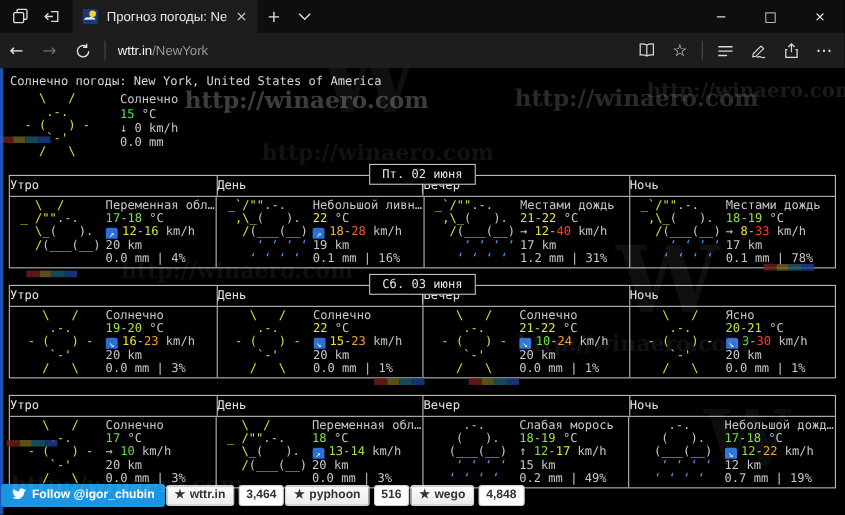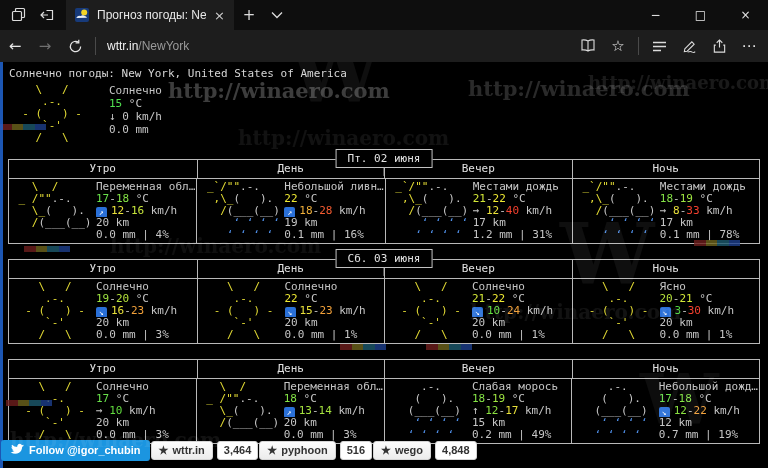--- a/index.html
+++ b/index.html
@@ -41,21 +41,21 @@
   .line{height:12px;line-height:12px;white-space:nowrap;overflow:hidden}
   .current .line{height:13px;line-height:13px}
   .windbox{display:inline-block;width:11px;height:11px;background:#2a70d8;border-radius:2px;color:#fff;
            font-size:8px;line-height:11px;text-align:center;vertical-align:-1px;margin-right:4px}
 
   .day{position:relative;margin:15px 8px 0;border:1px solid #b9b9b9;background:#000}
   .day-title{position:absolute;top:-11px;left:50%;transform:translateX(-50%);background:#000;
              border:1px solid #c2c2c2;padding:2px 11px;color:#e4e4e4;white-space:nowrap;z-index:3}
   .day-title::after{content:"";position:absolute;left:50%;top:100%;width:1px;height:9px;background:#b9b9b9}
   .day-head{display:grid;grid-template-columns:repeat(4,1fr);border-bottom:1px solid #b9b9b9}
-  .day-head>div{text-align:center;padding:2px 0 3px;color:#e2e2e2;border-left:1px solid #b9b9b9}
+  .day-head>div{text-align:left;padding:2px 0 3px;color:#e2e2e2;border-left:1px solid #b9b9b9}
   .day-head>div:first-child{border-left:none}
   .day-body{display:grid;grid-template-columns:repeat(4,1fr)}
   .cell{display:flex;padding:2px 1px 2px 3px;border-left:1px solid #b9b9b9;min-height:63px}
   .cell:first-child{border-left:none}
   .cell .art{width:82px;margin-right:2px}
 
   
   .footer{position:absolute;left:1px;bottom:7px;display:flex;gap:1px;align-items:center;
           font-family:"Liberation Sans",sans-serif;z-index:5}
   .tw{background:#1b95e0;color:#fff;border-radius:3px;height:21px;display:flex;align-items:center;

